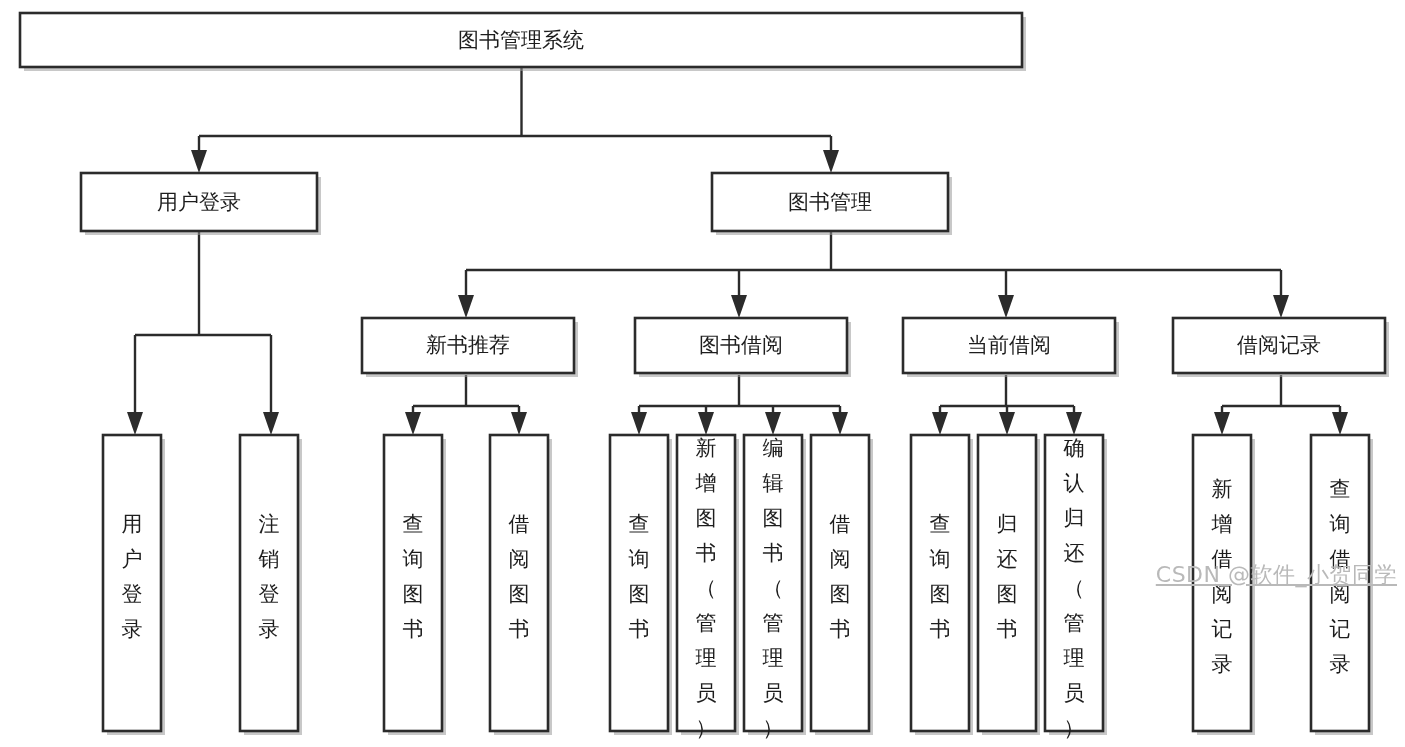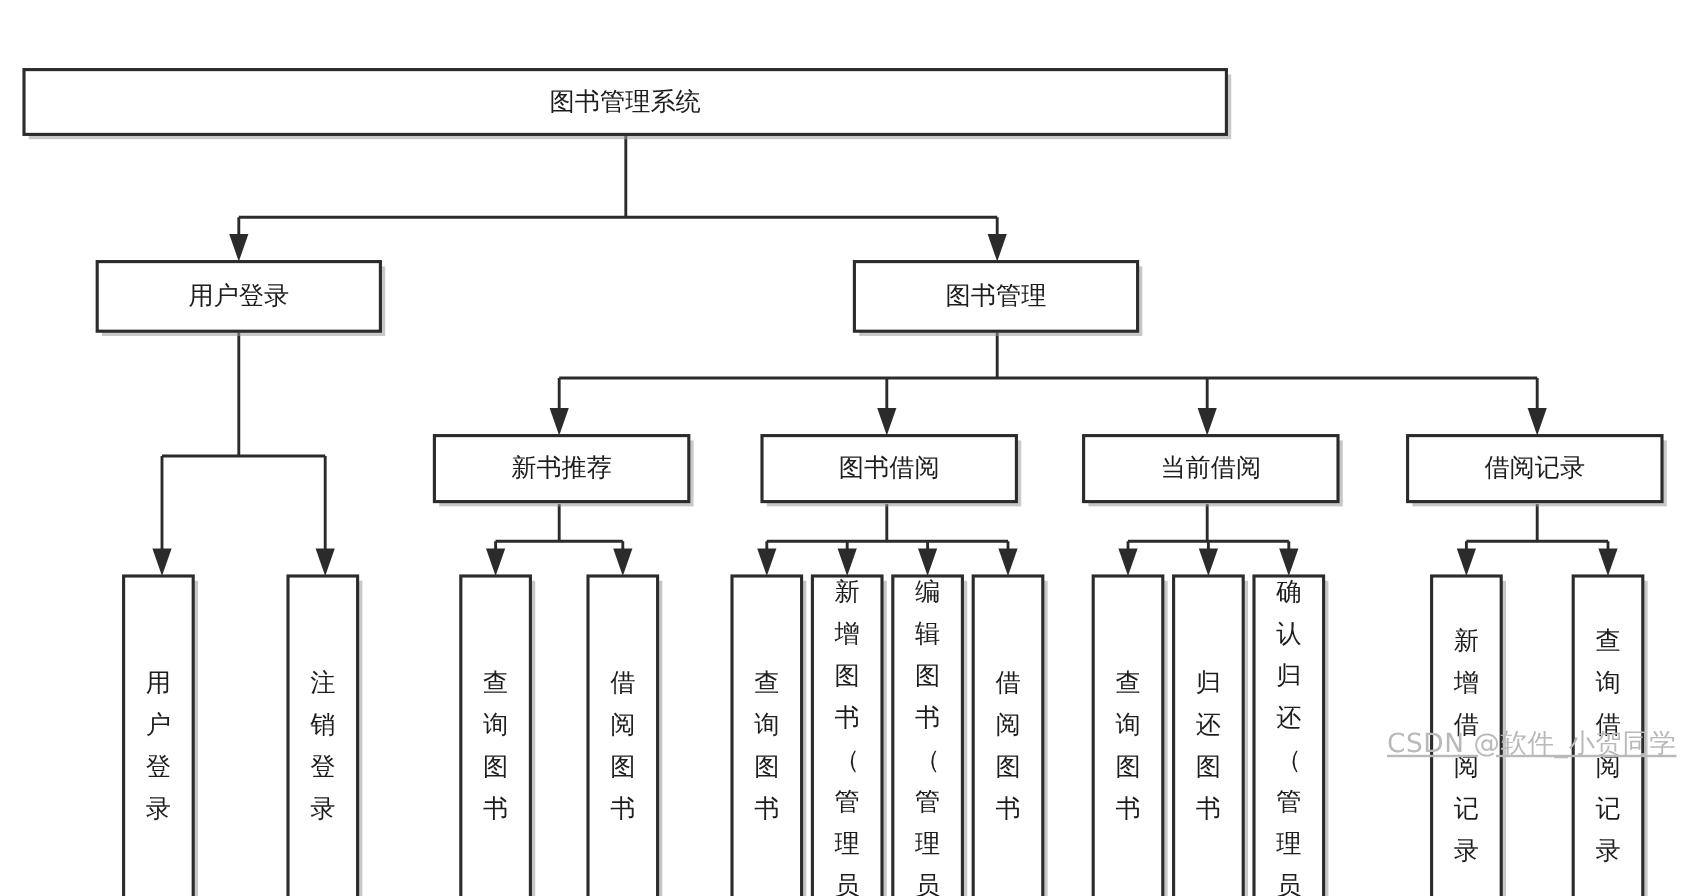--- a/index.html
+++ b/index.html
@@ -12,21 +12,20 @@
     width: 1405px;
     height: 747px;
     overflow: hidden;
     font-family: "DejaVu Sans", "Liberation Sans", sans-serif;
   }
   #diagram-root {
     position: relative;
     width: 1405px;
     height: 594px;
     background: #ffffff;
-    margin-top: 45px;
   }
   svg#flow-svg {
     position: absolute;
     top: 0;
     left: 0;
     width: 1405px;
     height: 747px;
     display: block;
   }
   .node-box {

